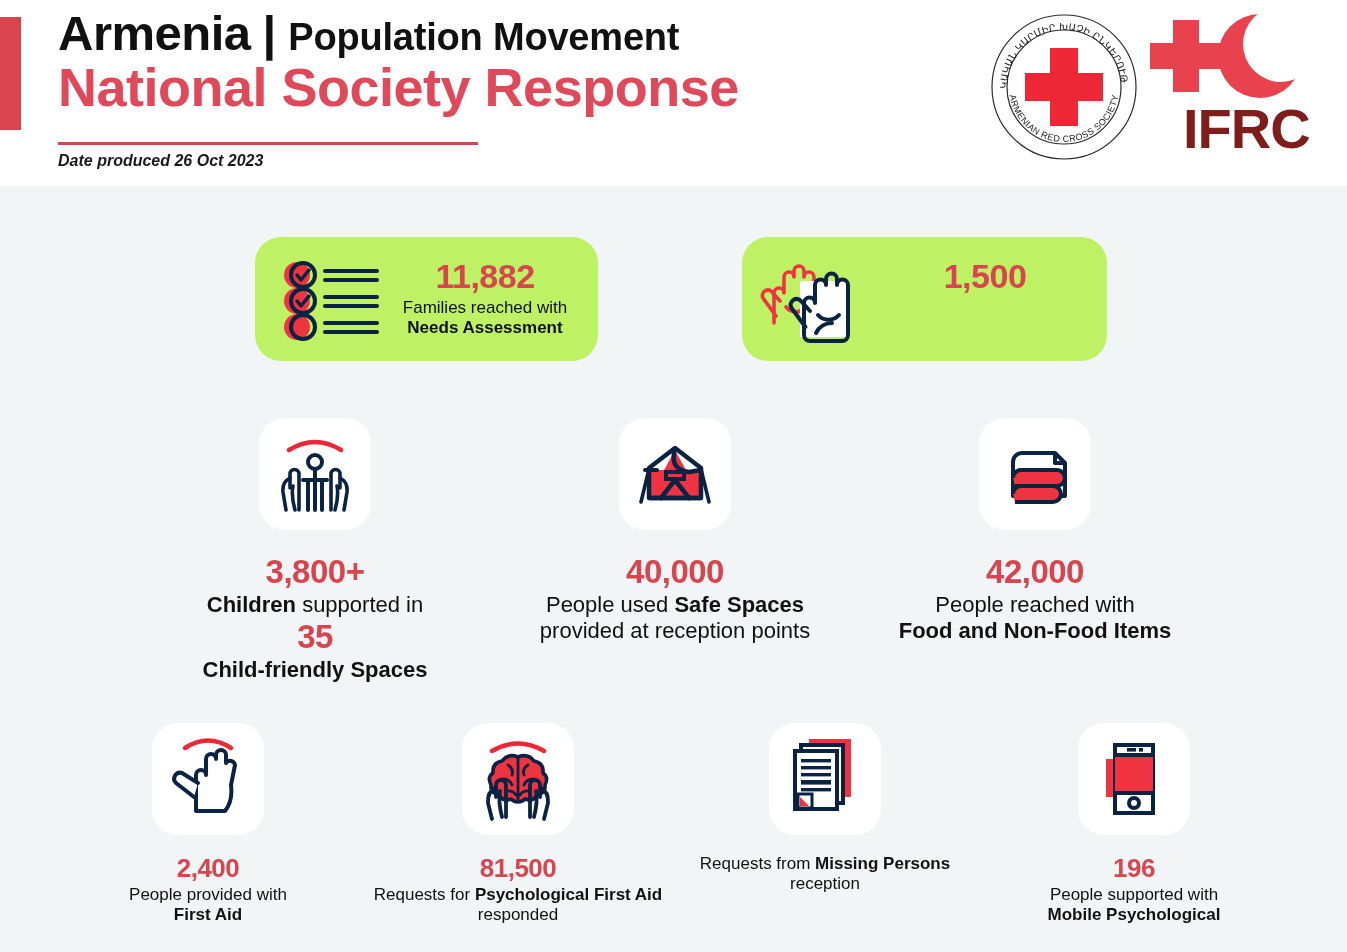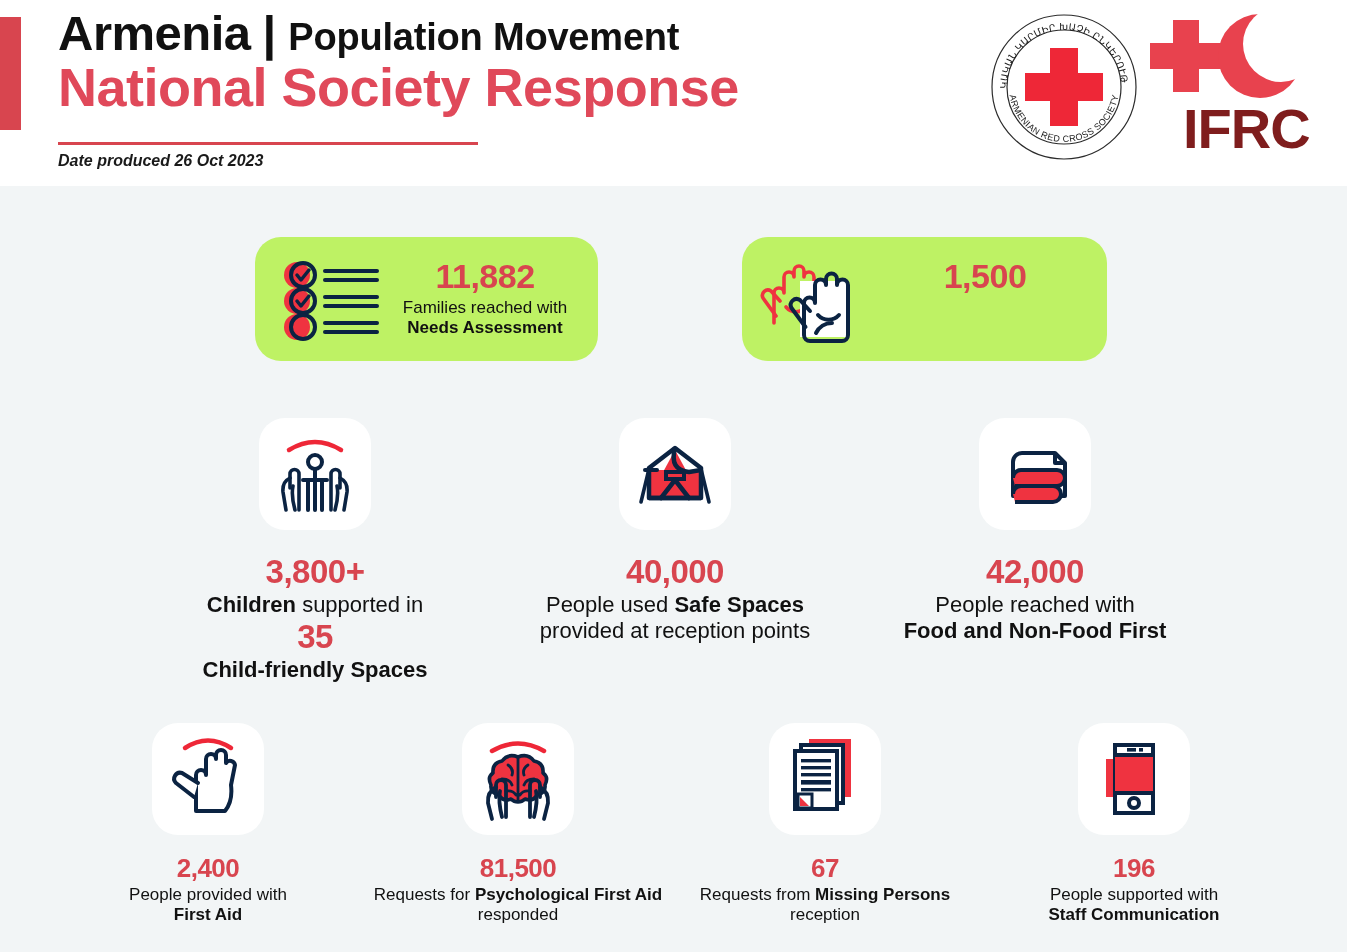--- a/index.html
+++ b/index.html
@@ -287,21 +287,21 @@
 <div class="row2-text stat-text" id="text-safespace">
   <span class="stat-number">40,000</span>
   <span class="stat-label">
     <span>People used </span><b>Safe Spaces</b><span> provided at reception points</span>
   </span>
 </div>
 
 <div class="row2-text stat-text" id="text-food">
   <span class="stat-number">42,000</span>
   <span class="stat-label">
-    <span>People reached with</span><br><b>Food and Non-Food First</b>
+    <span>People reached with</span><br><b>Food and Non-Food Items</b>
   </span>
 </div>
 
 <div class="card-icon-box" id="icon-firstaid">
   <svg class="icon-svg" viewBox="0 0 112 112">
     <path d="M33,25 Q56,10 79,25" fill="none" stroke="#EE2737" stroke-width="4.5" stroke-linecap="round"></path>
     <g fill="#FFFFFF" stroke="#0B2342" stroke-width="4" stroke-linecap="round" stroke-linejoin="round">
       <path d="M44,88 L44,52 a5,5 0 0 1 10,0 L54,36 a5,5 0 0 1 10,0 L64,32 a5,5 0 0 1 10,0 L74,40 a5,5 0 0 1 9,2 L79,62 q2,16 -6,26 Z"></path>
       <path d="M46,60 L30,50 a6,6 0 0 0 -6,10 l18,14" fill="#FFFFFF"></path>
     </g>
@@ -361,24 +361,23 @@
 </div>
 
 <div class="row3-text stat-text" id="text-psych">
   <span class="stat-number">81,500</span>
   <span class="stat-label">
     <span>Requests for </span><b>Psychological First Aid</b><span> responded</span>
   </span>
 </div>
 
 <div class="row3-text stat-text" id="text-missing">
-  <span class="stat-number">67</span>
   <span class="stat-label">
     <span>Requests from </span><b>Missing Persons</b><span> reception</span>
   </span>
 </div>
 
 <div class="row3-text stat-text" id="text-mobile">
   <span class="stat-number">196</span>
   <span class="stat-label">
-    <span>People supported with</span><br><b>Staff Communication</b>
+    <span>People supported with</span><br><b>Mobile Psychological</b>
   </span>
 </div>
 
 </body></html>

